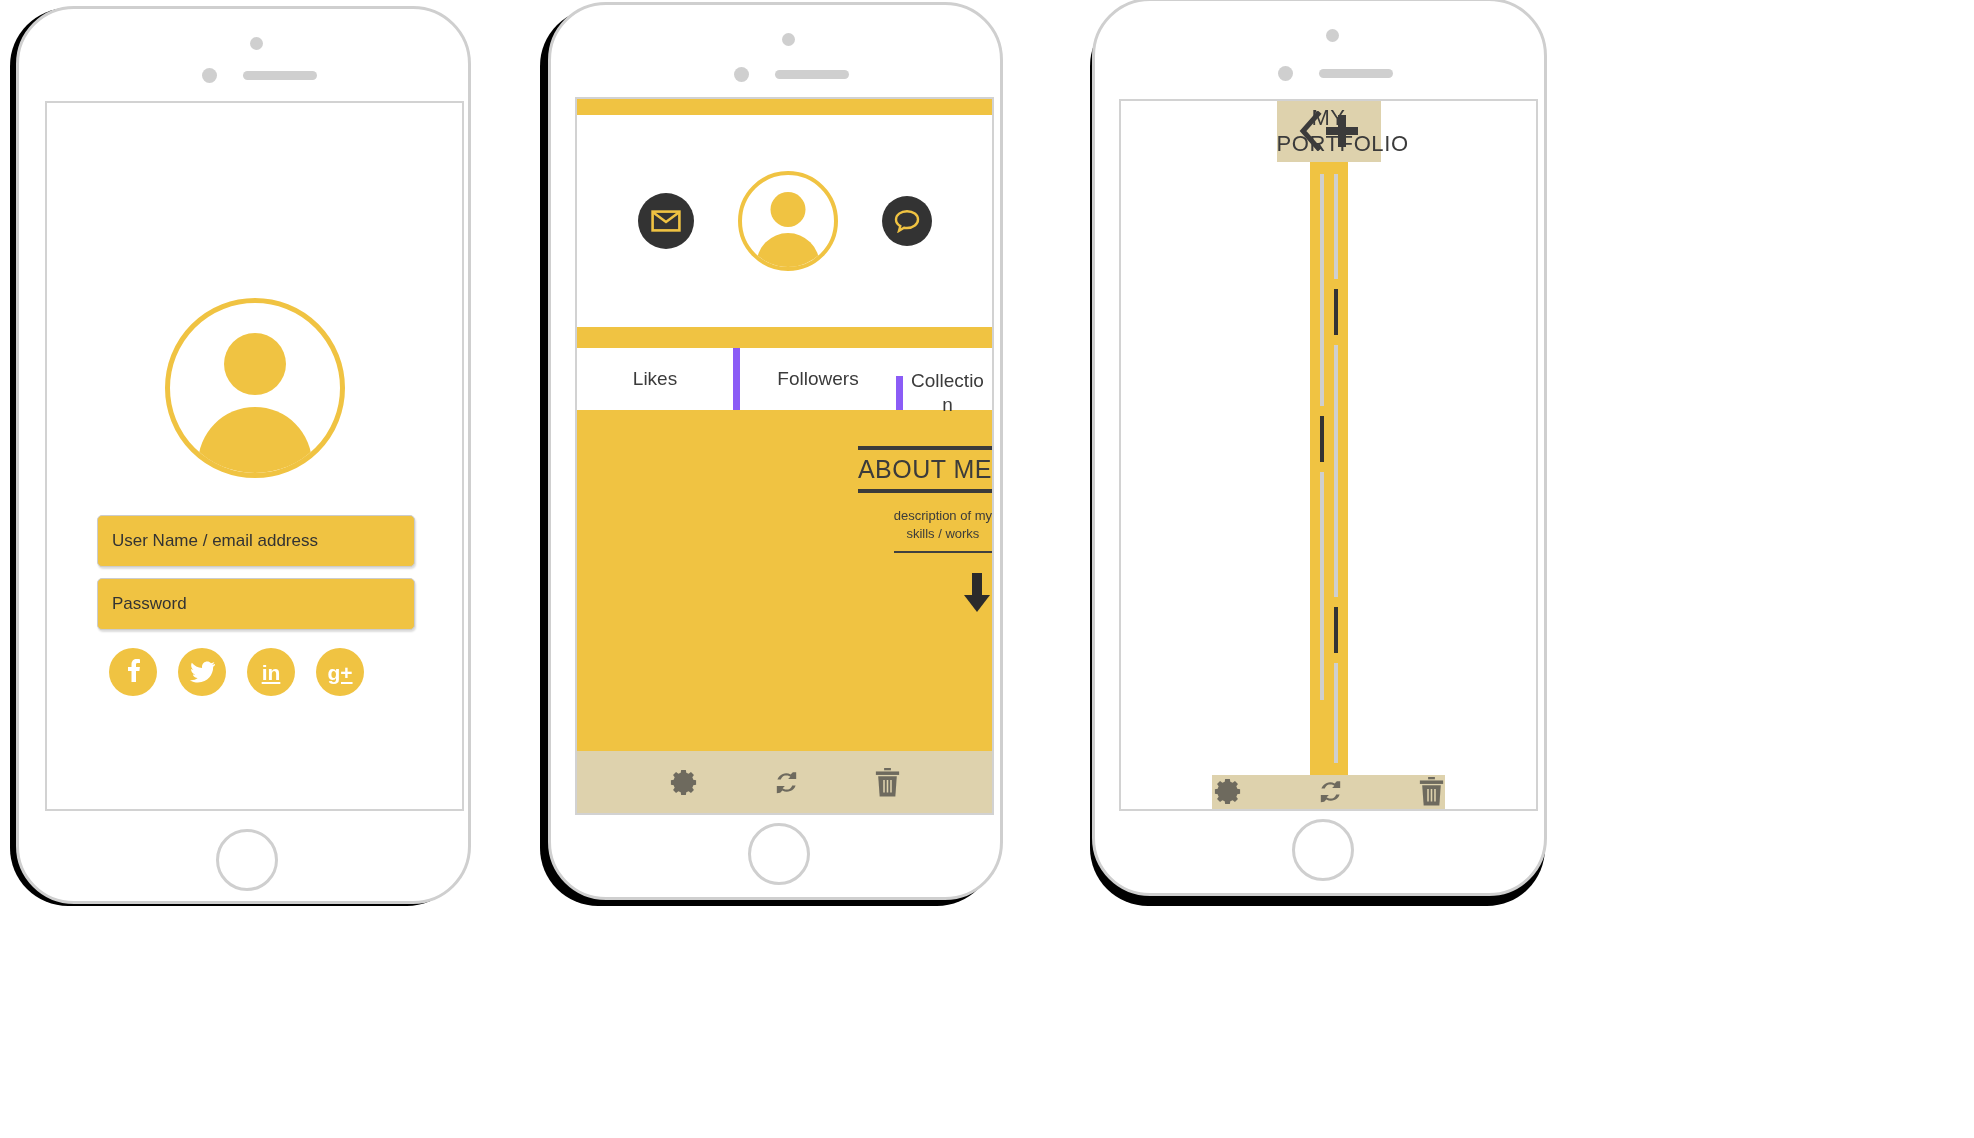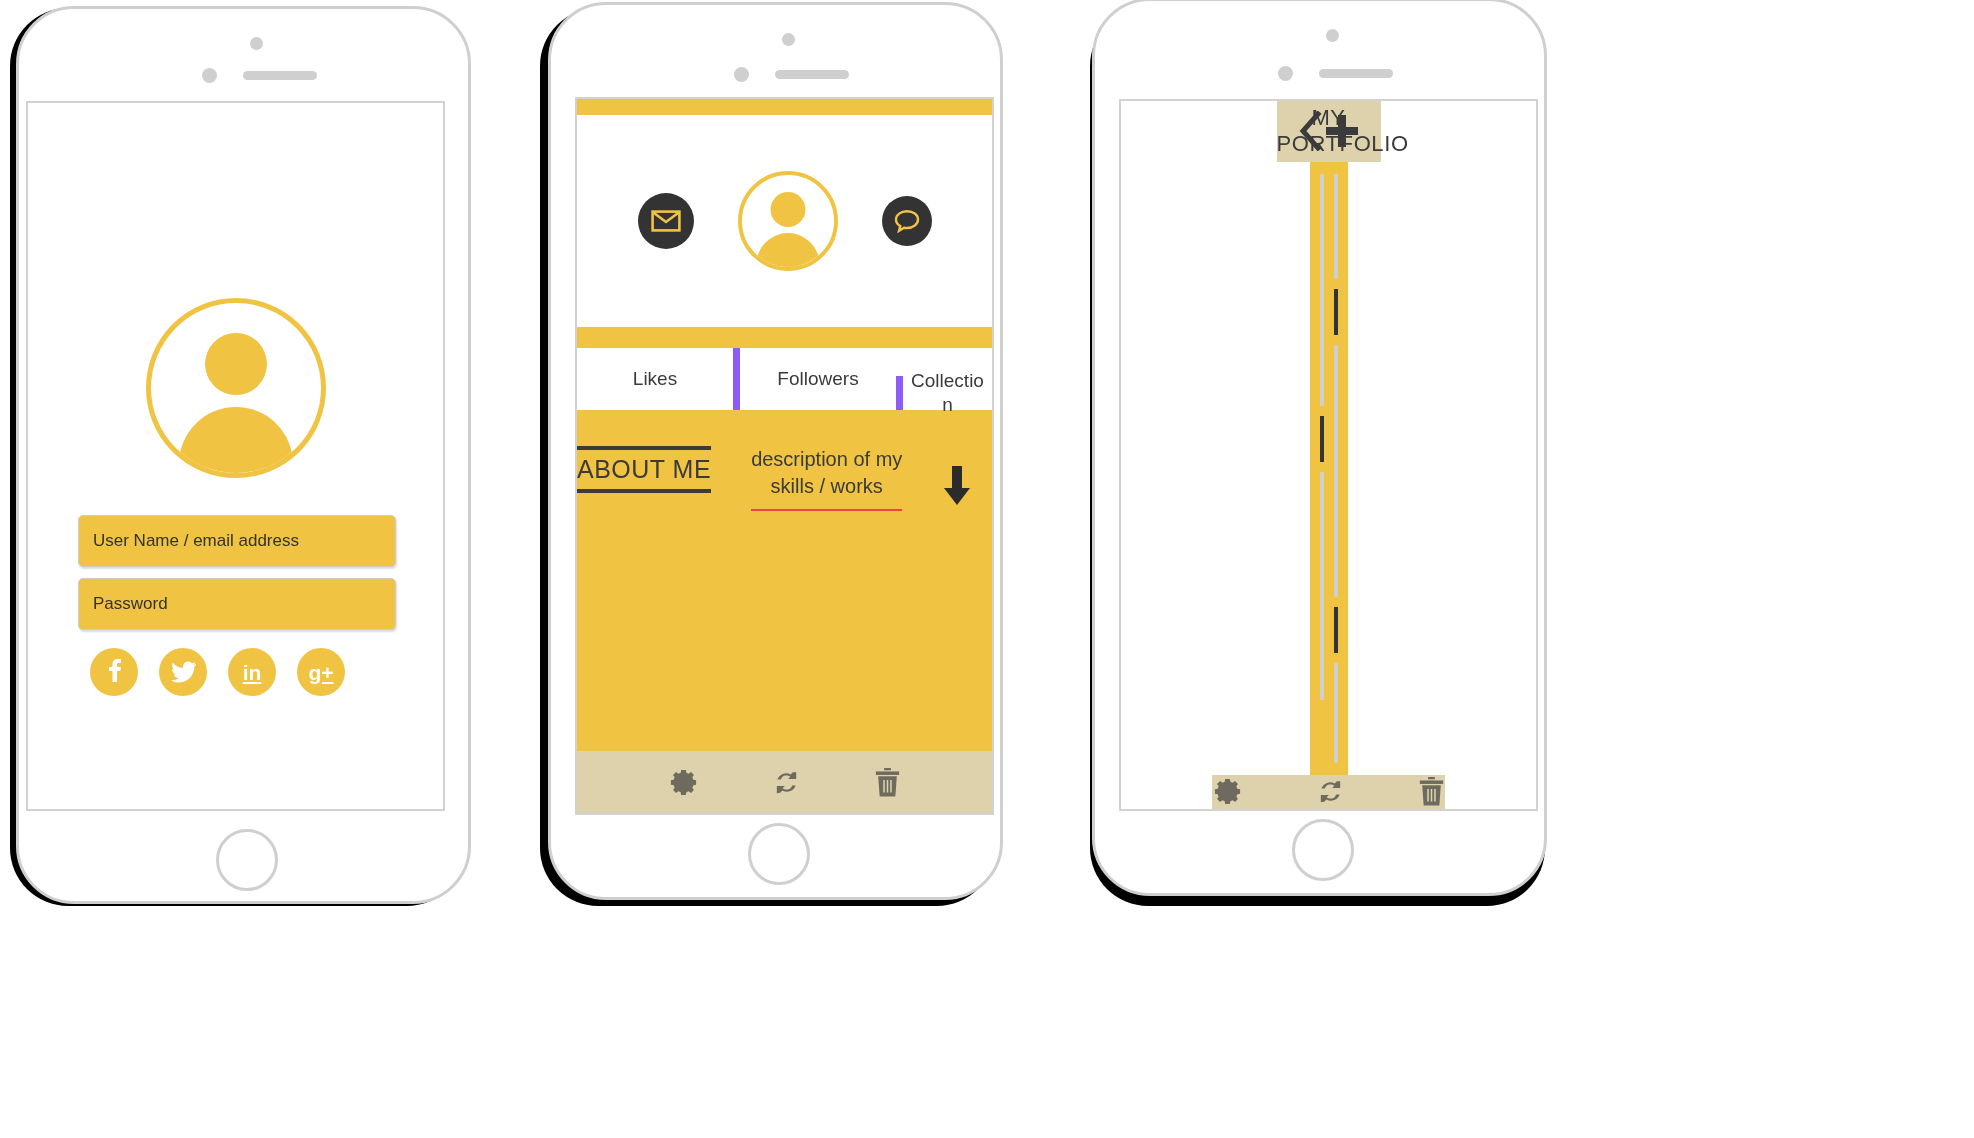--- a/index.html
+++ b/index.html
@@ -256,43 +256,42 @@
     box-sizing: border-box;
     line-height: 1.25;
     word-break: break-word;
   }
   .tab + .tab { border-left: 7px solid #8b5cf6; }
 
   .about-panel {
     background: #f0c342;
     flex: 1;
     display: flex;
-    flex-direction: row;
-    align-items: flex-start;
+    flex-direction: column;
+    align-items: flex-end;
     justify-content: flex-start;
     padding-top: 34px;
     box-sizing: border-box;
-    gap: 40px;
   }
   .about-title {
     font-size: 25px;
     color: #3b3b3b;
     letter-spacing: 0.5px;
     padding: 5px 0;
     border-top: 4px solid #3b3b3b;
     border-bottom: 4px solid #3b3b3b;
     margin-bottom: 14px;
   }
   .about-desc {
-    font-size: 20px;
+    font-size: 13px;
     color: #3b3b3b;
     text-align: center;
     line-height: 1.35;
     padding-bottom: 9px;
-    border-bottom: 2px solid #ef4444;
+    border-bottom: 2px solid #404040;
   }
   .down-arrow {
     margin-top: 20px;
     color: #2b2b2b;
   }
   .down-arrow svg { display: block; }
 
   
   .portfolio-body {
     background: #f0c342;
@@ -323,21 +322,21 @@
 <body>
 
 <div class="stage">
 
   <div class="phone-shadow" style="left:10px; top:8px; width:455px; height:898px;"></div>
   <div class="phone" style="left:16px; top:6px; width:455px; height:898px;">
     <div class="camera-dot" style="left:231px; top:28px;"></div>
     <div class="speaker-dot" style="left:183px; top:59px;"></div>
     <div class="speaker-bar" style="left:224px; top:62px; width:74px;"></div>
 
-    <div class="screen screen-login" style="left:7px; top:92px; width:419px; height:710px;">
+    <div class="screen screen-login" style="left:26px; top:92px; width:419px; height:710px;">
       <div class="login-body">
 
         <div class="avatar-ring">
           <div class="avatar-glyph-head" style="left:50%; transform:translateX(-50%); top:30px; width:62px; height:62px;"></div>
           <div class="avatar-glyph-body" style="left:50%; transform:translateX(-50%); top:104px; width:114px; height:70px; border-radius:57px 57px 0 0;"></div>
         </div>
 
         <div class="field field-username">User Name / email address</div>
         <div class="field field-password">Password</div>
 

